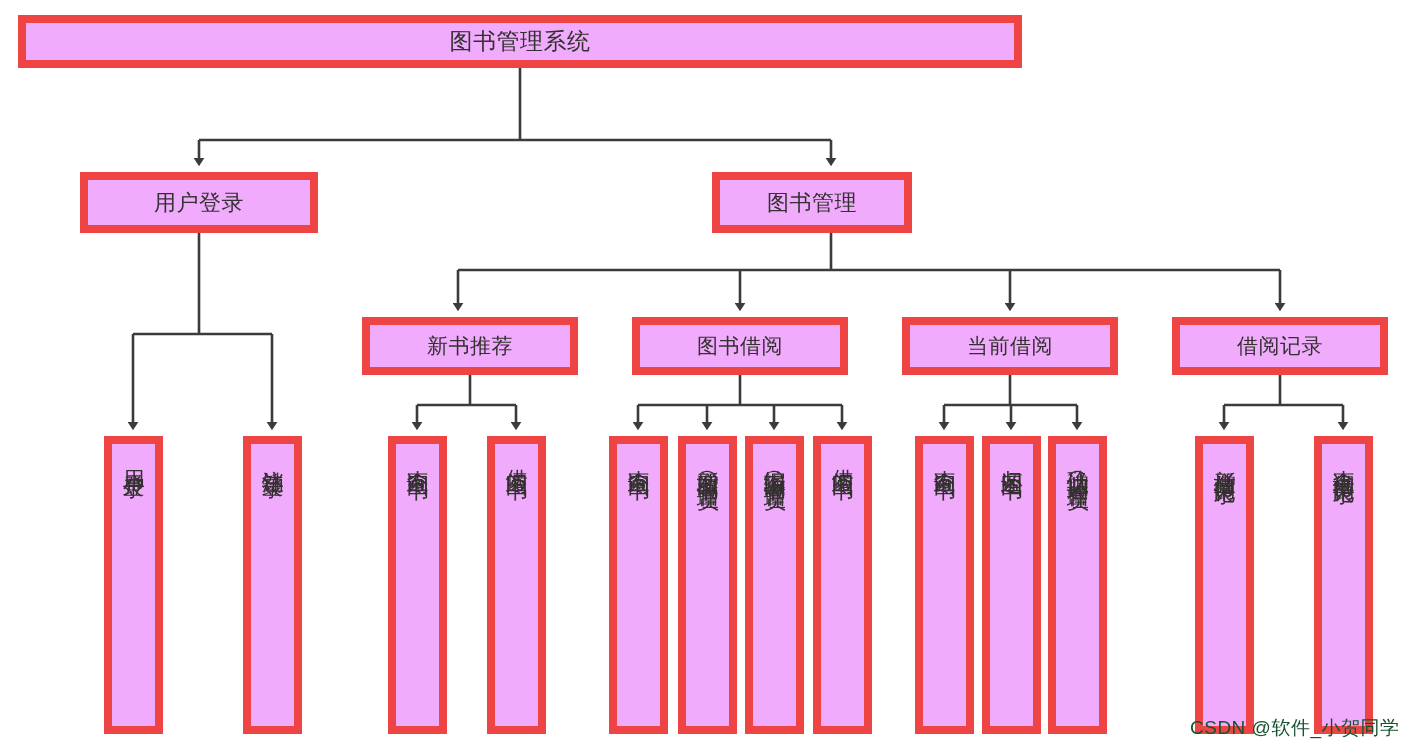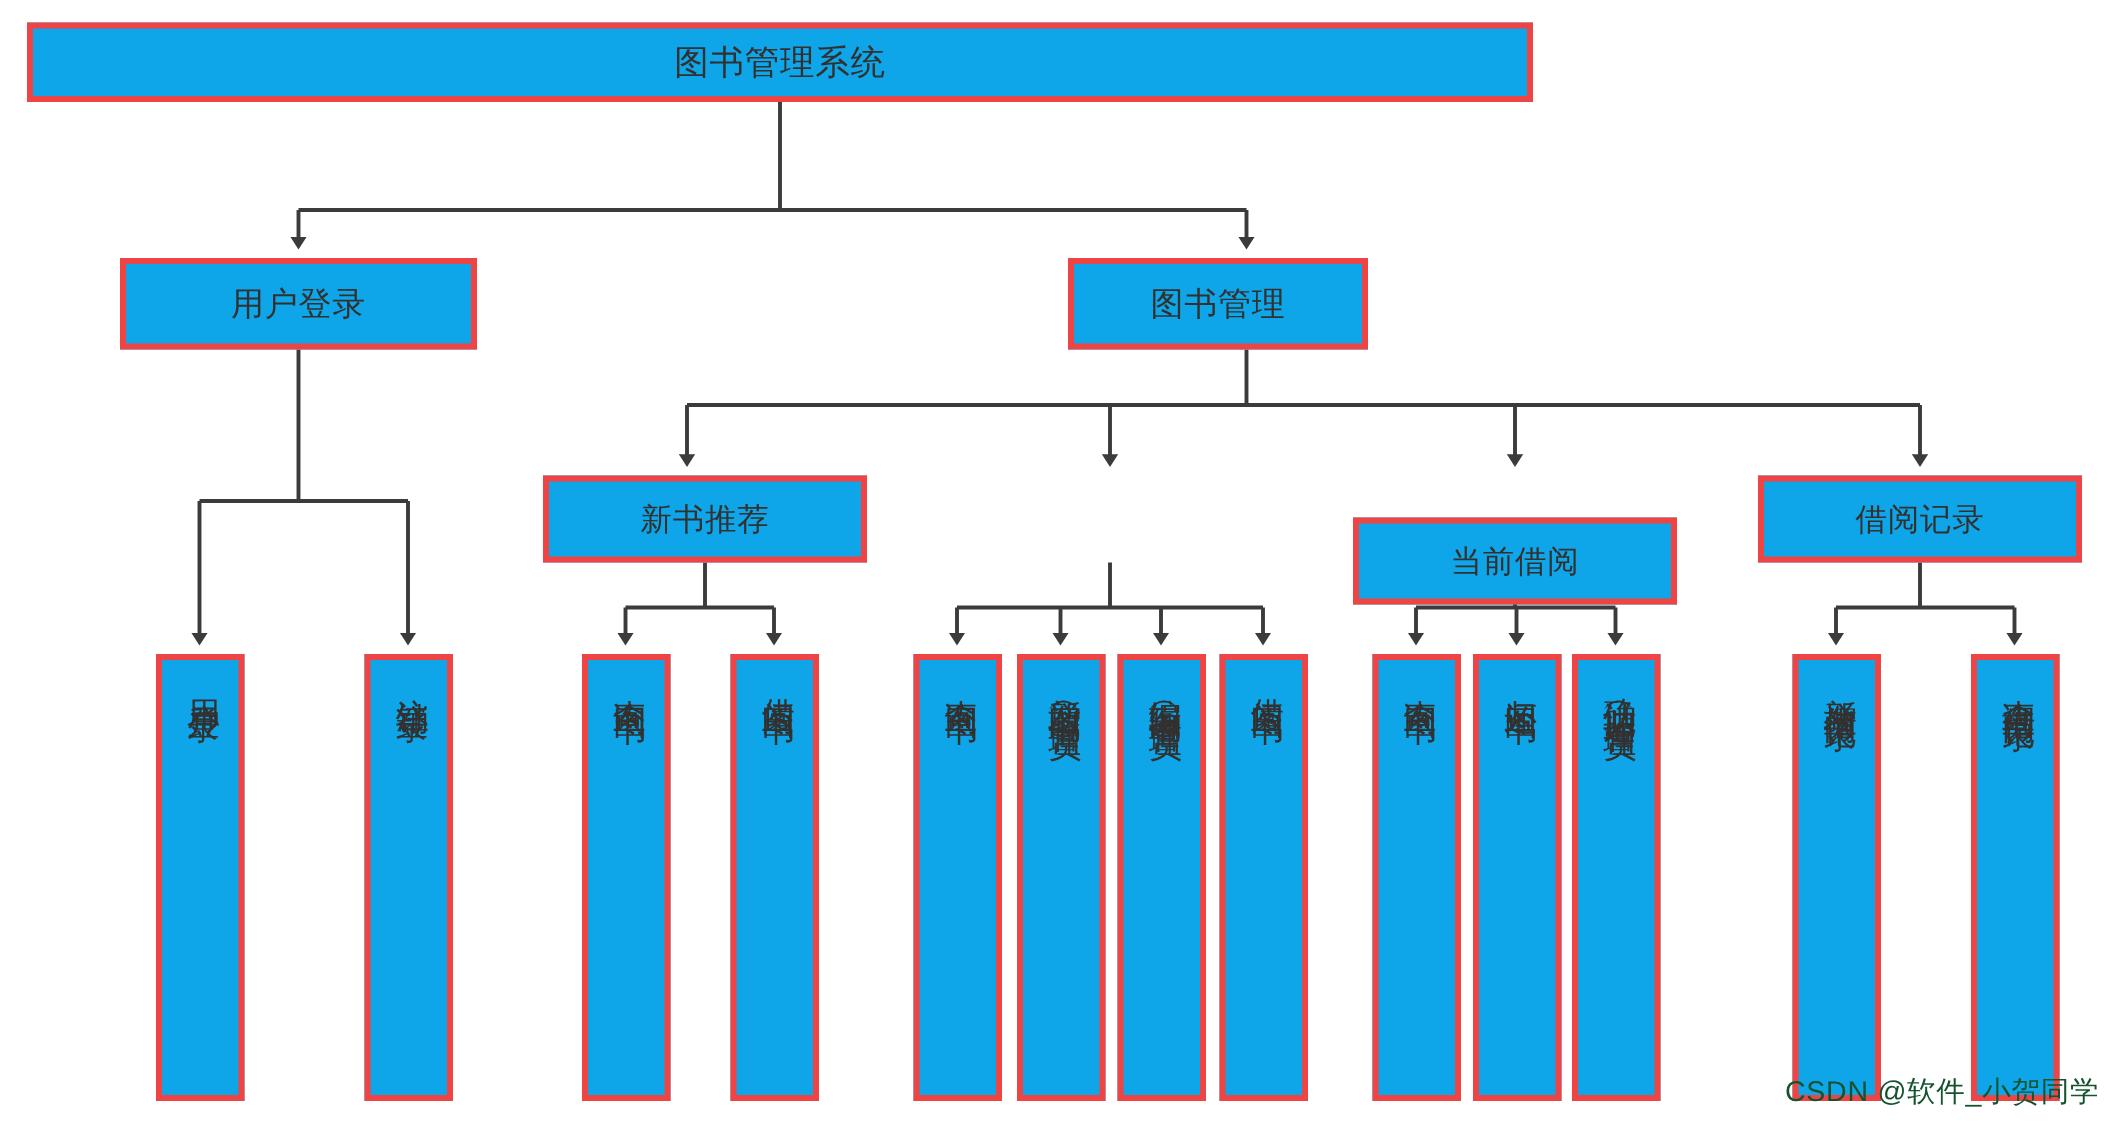--- a/index.html
+++ b/index.html
@@ -22,27 +22,26 @@
     position: absolute;
     left: 0;
     top: 0;
     width: 1405px;
     height: 747px;
     pointer-events: none;
   }
   .node {
     position: absolute;
     box-sizing: border-box;
-    background: #0ea5e9;
-    border: 4px solid #ef4444;
+    background: #f0abfc;
+    border: 8px solid #ef4444;
     display: flex;
     align-items: center;
     justify-content: center;
     overflow: hidden;
-    font-family: Liberation Mono, monospace;
   }
   .node .label {
     color: #33312f;
     white-space: nowrap;
     letter-spacing: 0.5px;
   }
   .node-root .label { font-size: 23px; }
   .node-l1 .label { font-size: 22px; }
   .node-l2 .label { font-size: 21px; }
   .node-leaf {
@@ -128,21 +127,24 @@
   <div class="node node-l1" style="left: 80px; top: 172px; width: 238px; height: 61px;">
     <span class="label">用户登录</span>
   </div>
   <div class="node node-l1" style="left: 712px; top: 172px; width: 200px; height: 61px;">
     <span class="label">图书管理</span>
   </div>
 
   <div class="node node-l2" style="left: 362px; top: 317px; width: 216px; height: 58px; align-items: center;">
     <span class="label">新书推荐</span>
   </div>
-  <div class="node node-l2" style="left: 902px; top: 317px; width: 216px; height: 58px; margin-top: 28px;">
+  <div class="node node-l2" style="left: 632px; top: 317px; width: 216px; height: 58px;">
+    <span class="label">图书借阅</span>
+  </div>
+  <div class="node node-l2" style="left: 902px; top: 317px; width: 216px; height: 58px;">
     <span class="label">当前借阅</span>
   </div>
   <div class="node node-l2" style="left: 1172px; top: 317px; width: 216px; height: 58px;">
     <span class="label">借阅记录</span>
   </div>
 
   <div class="node node-leaf" style="left: 104px; top: 436px; width: 59px; height: 298px;">
     <span class="label">用户登录</span>
   </div>
   <div class="node node-leaf" style="left: 243px; top: 436px; width: 59px; height: 298px;">

